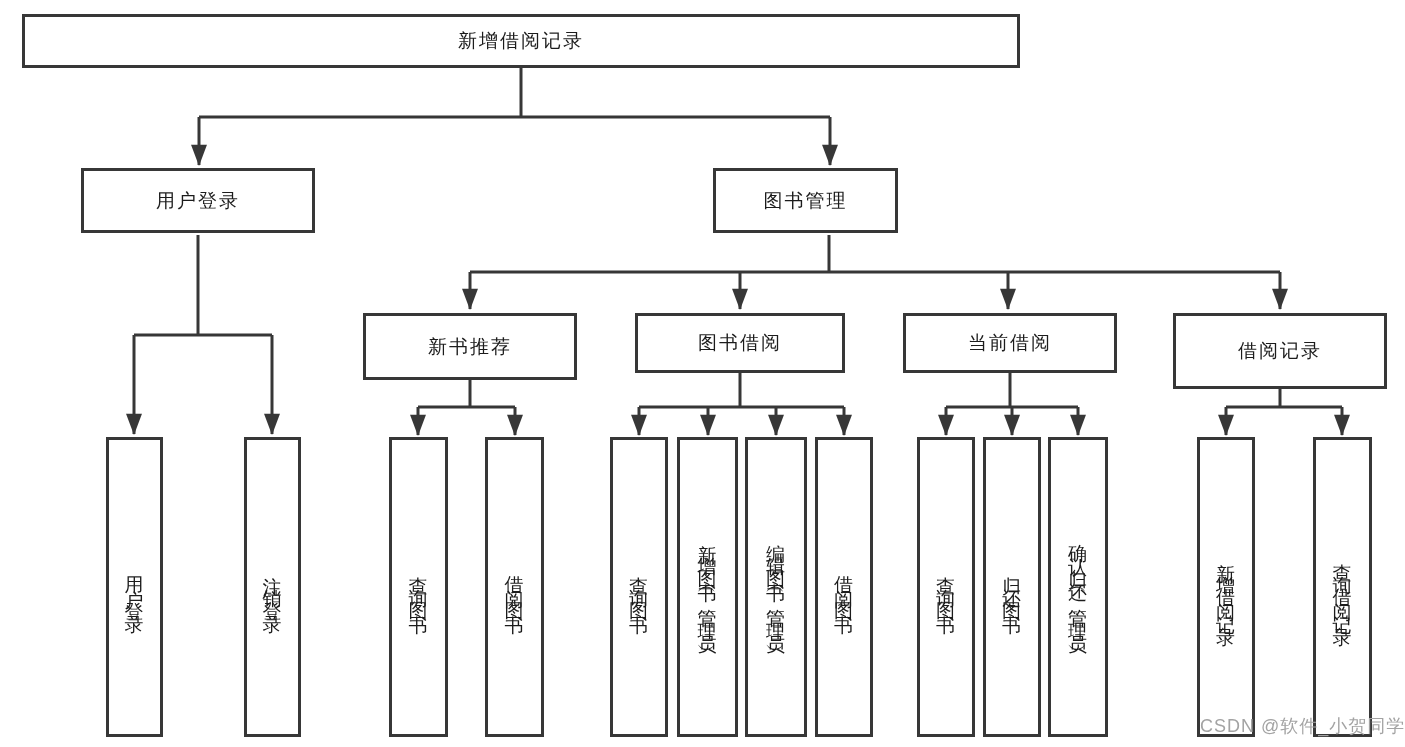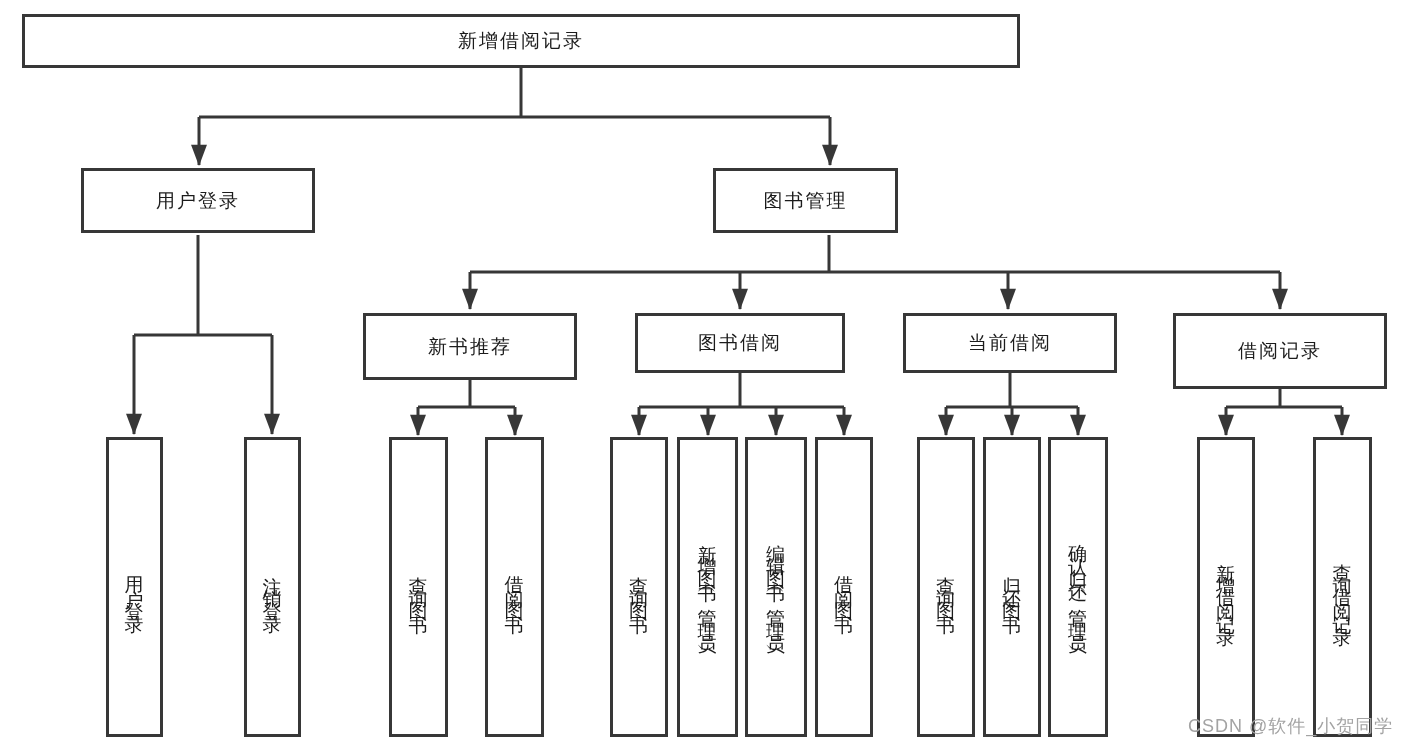--- a/index.html
+++ b/index.html
@@ -37,20 +37,21 @@
     letter-spacing: 13px;
     line-height: 1;
   }
   .watermark {
     position: absolute;
     color: #a3a3a3;
     font-size: 18px;
     letter-spacing: 1px;
     white-space: nowrap;
     z-index: 5;
+    margin-left: 12px;
   }
 </style>
 </head>
 <body>
 
 <div id="stage">
 
   <svg id="connectors" viewBox="0 0 1405 747" xmlns="http://www.w3.org/2000/svg">
     <defs>
       <marker id="ah" markerUnits="userSpaceOnUse" markerWidth="22" markerHeight="16" viewBox="0 0 20 15" refX="19" refY="7.5" orient="auto">

